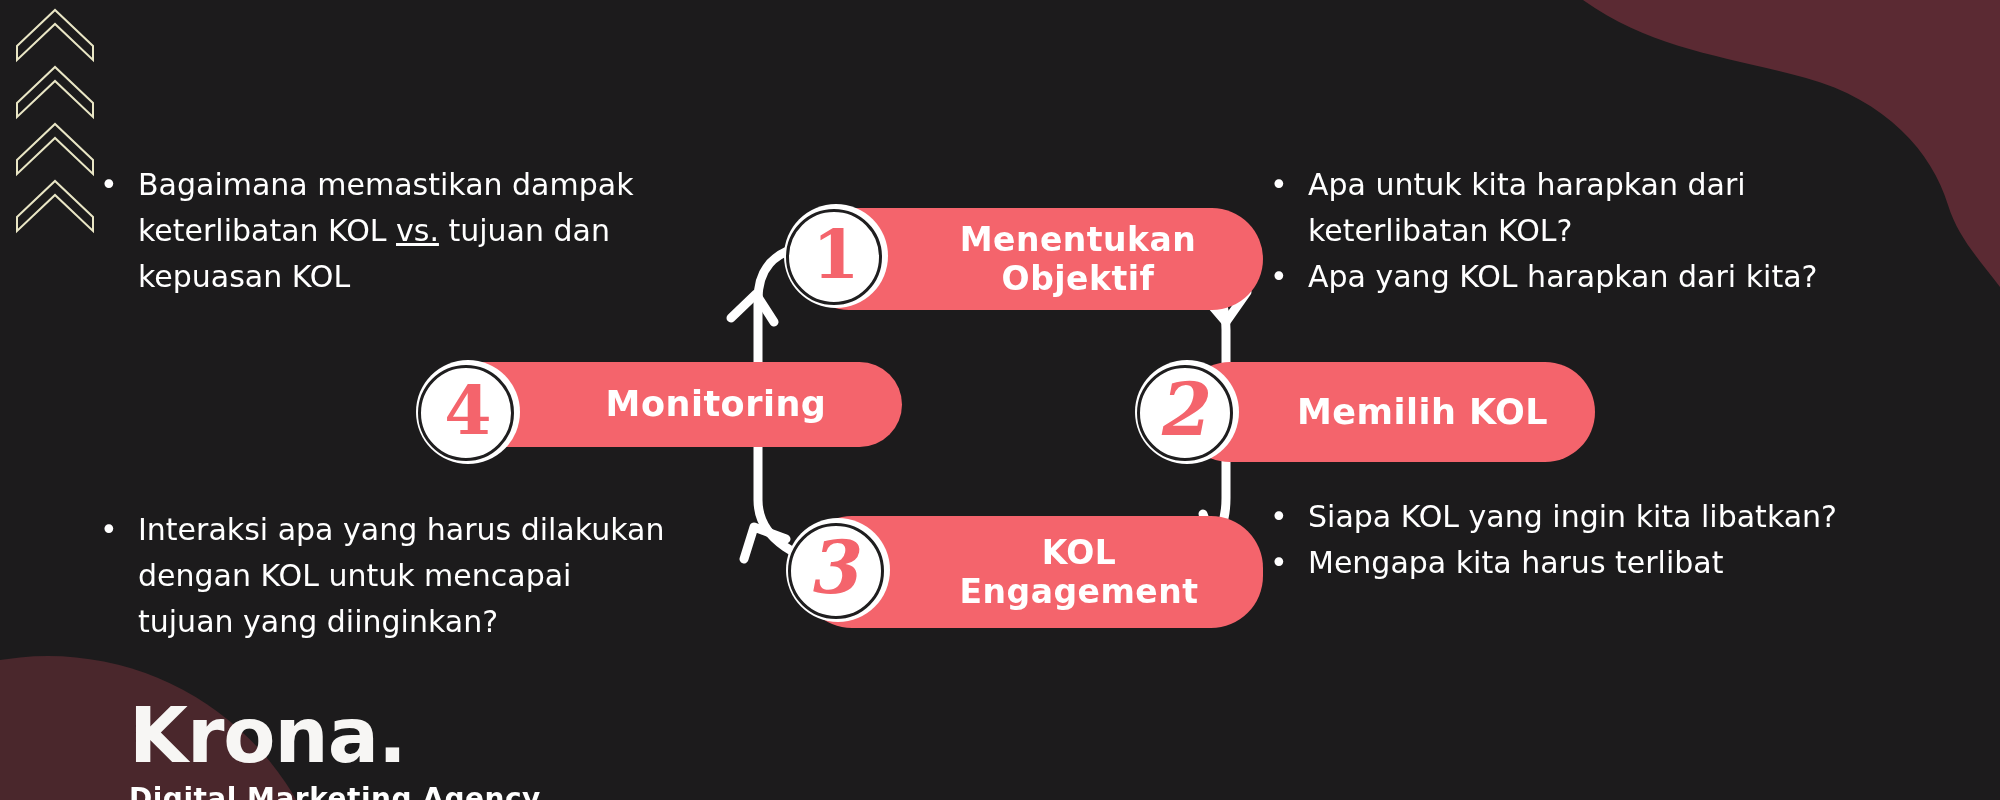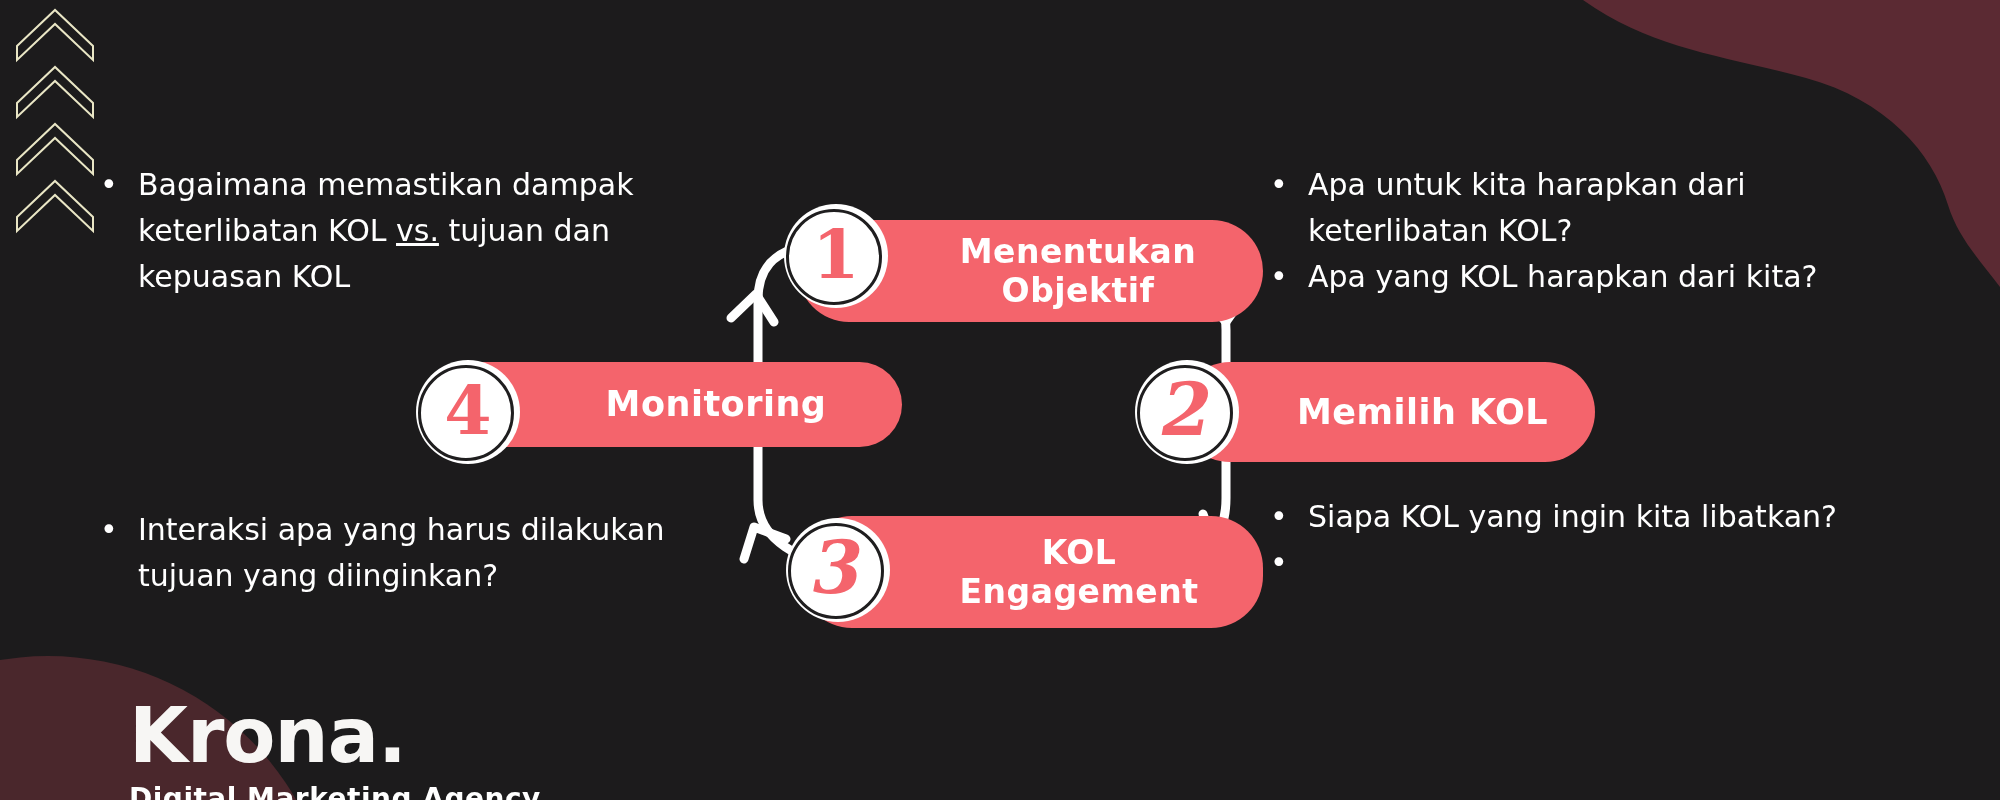--- a/index.html
+++ b/index.html
@@ -81,21 +81,21 @@
   <g fill="none" stroke="#ffffff" stroke-width="9" stroke-linecap="round" stroke-linejoin="round">
     <path d="M 1150,255 C 1198,258 1226,284 1226,330 L 1226,498 C 1226,540 1206,558 1160,566"></path>
     <path d="M 848,568 C 800,562 758,540 758,500 L 758,300 C 758,268 774,252 804,246"></path>
     <polyline points="1202,294 1226,322 1247,292"></polyline>
     <polyline points="1203,514 1215,547 1243,537"></polyline>
     <polyline points="744,559 754,527 786,539"></polyline>
     <polyline points="731,318 756,294 774,322"></polyline>
   </g>
 </svg>
 
-<div class="pill" style="left:798px; top:220px; width:370px; height:102px; padding-left:95px;">
+<div class="pill" style="left:798px; top:208px; width:370px; height:102px; padding-left:95px;">
   <div class="pill-label">
     <div>Menentukan</div>
     <div>Objektif</div>
   </div>
 </div>
 <div class="badge" style="left:784px; top:204px;">
   <span class="num">1</span>
 </div>
 
 <div class="pill" style="left:1180px; top:362px; width:345px; height:100px; padding-left:70px;justify-content:center;">
@@ -153,35 +153,37 @@
       <div>Apa yang KOL harapkan dari kita?</div>
     </div>
   </div>
 </div>
 
 <div class="note" style="left:100px; top:507px;">
   <div class="bullet-item">
     <span class="dot">•</span>
     <div class="lines">
       <div>Interaksi apa yang harus dilakukan</div>
+      <div>dengan KOL untuk mencapai</div>
       <div>tujuan yang diinginkan?</div>
     </div>
   </div>
 </div>
 
 <div class="note" style="left:1270px; top:494px;">
   <div class="bullet-item">
     <span class="dot">•</span>
     <div class="lines">
       <div>Siapa KOL yang ingin kita libatkan?</div>
     </div>
   </div>
   <div class="bullet-item">
     <span class="dot">•</span>
     <div class="lines">
+      <div>Mengapa kita harus terlibat</div>
     </div>
   </div>
 </div>
 
 <div class="logo">
   <div class="logo-name">Krona.</div>
   <div class="logo-tagline">Digital Marketing Agency</div>
 </div>
 
 </body></html>

